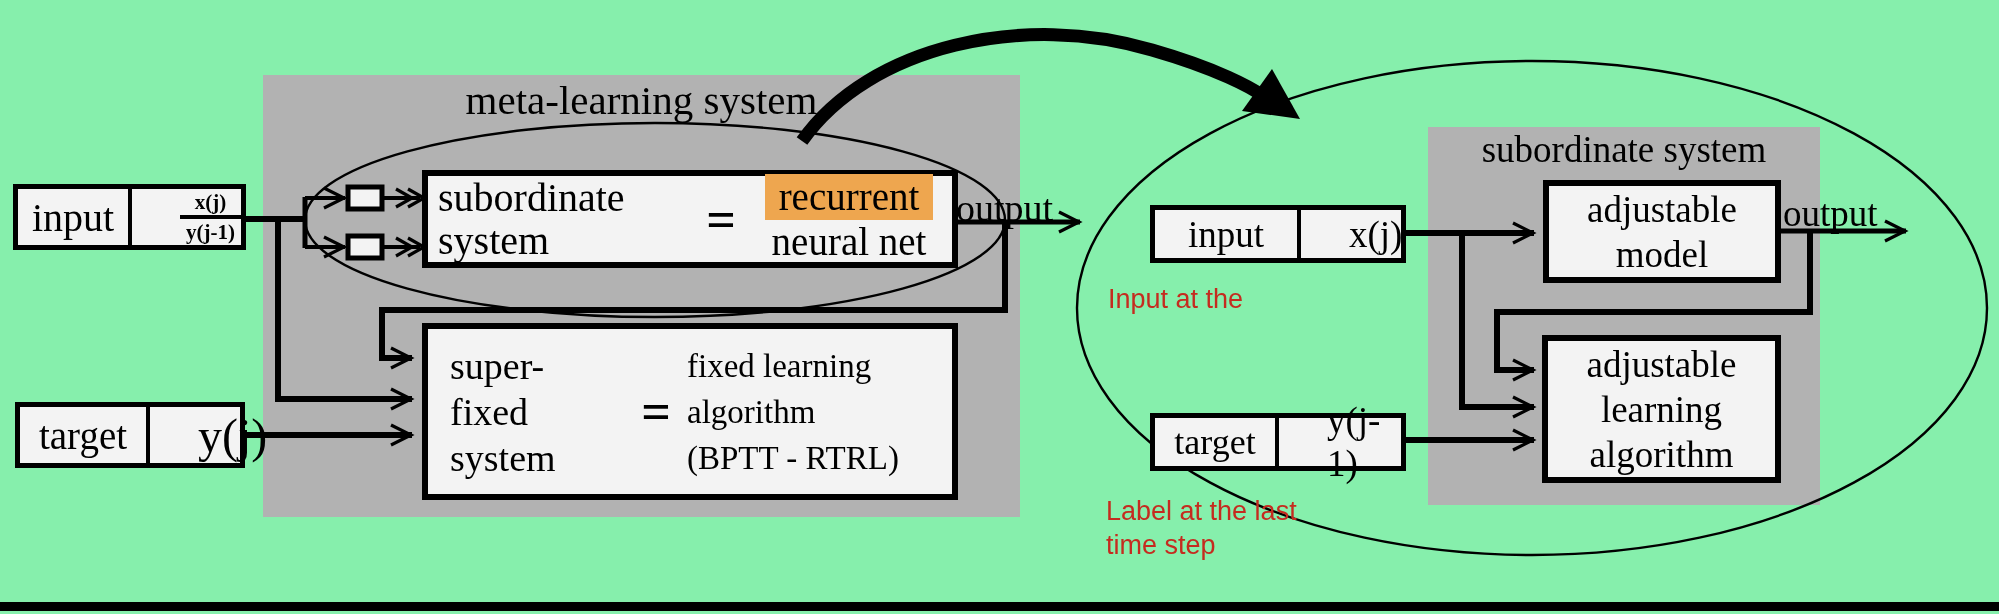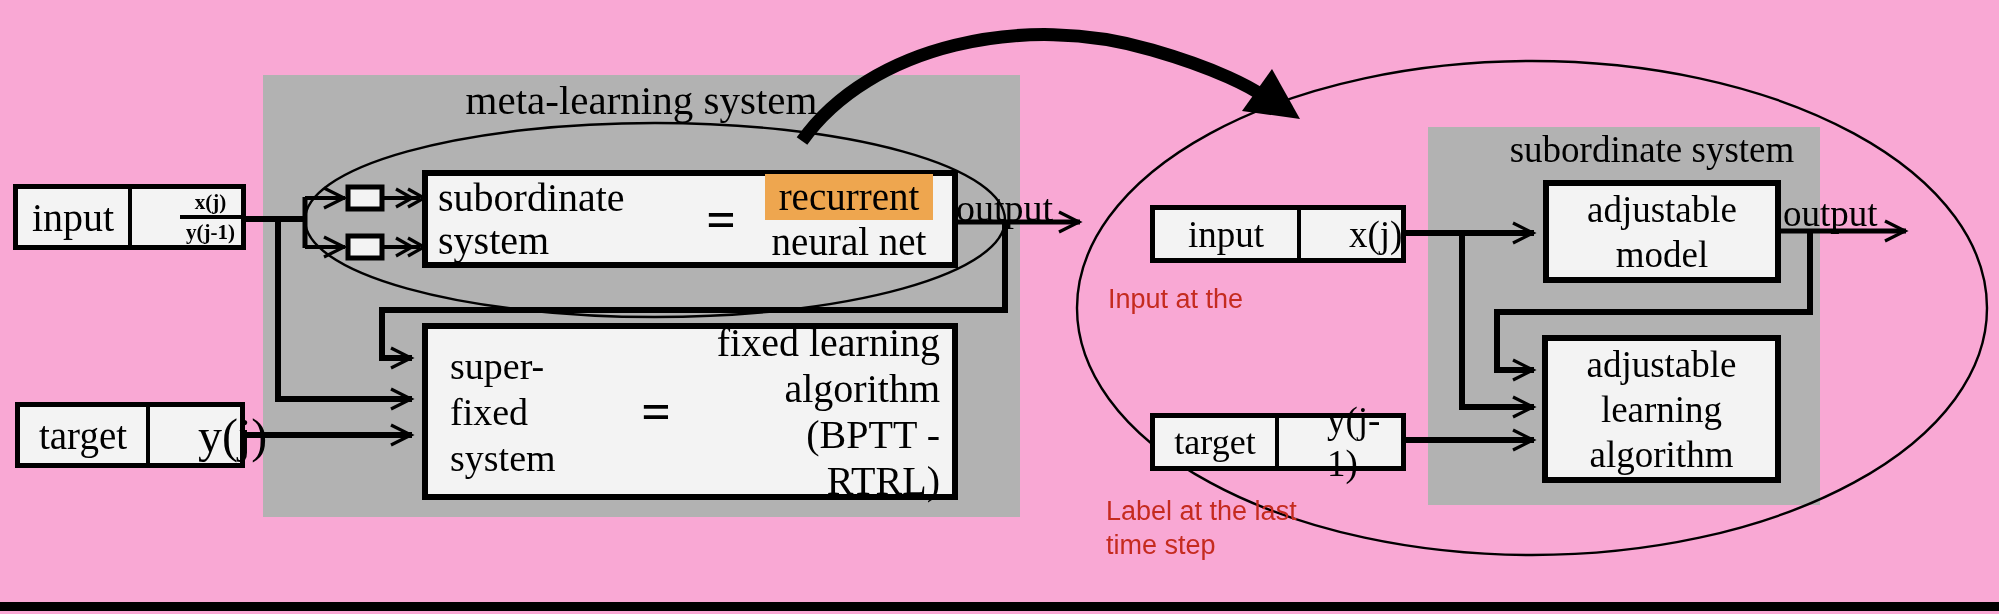--- a/index.html
+++ b/index.html
@@ -1,33 +1,33 @@
 <!DOCTYPE html>
 <html style="--panel-gray: #b2b2b2; --box-fill: #f3f3f3; --highlight-orange: #eea64f; --annotation-red: #c52b1f;"><head>
 <meta charset="utf-8">
 <style>
   html,body { margin:0; padding:0; background:#fff; }
   .stage {
-    position:relative; width:1999px; height:614px; background:#f9a8d4;
+    position:relative; width:1999px; height:614px; background:#86efac;
     font-family:"Liberation Serif","DejaVu Serif",serif; color:#000; overflow:hidden;
   }
   .panel { position:absolute; background:var(--panel-gray,#b2b2b2); z-index:1; }
   .meta-panel { left:263px; top:75px; width:757px; height:442px; }
   .detail-panel { left:1428px; top:127px; width:392px; height:378px; }
   .wires { position:absolute; left:0; top:0; z-index:2; }
   .thin { fill:none; stroke:#000; stroke-width:2.4px; }
   .w3 { fill:none; stroke:#000; stroke-width:3.2px; }
   .w4 { fill:none; stroke:#000; stroke-width:4px; }
   .w5 { fill:none; stroke:#000; stroke-width:5px; }
   .w6 { fill:none; stroke:#000; stroke-width:6px; }
   .fat { fill:none; stroke:#000; stroke-width:13px; }
   .conn-rect { fill:var(--box-fill,#f3f3f3); stroke:#000; stroke-width:5px; }
   .title { position:absolute; z-index:3; text-align:center; }
   .meta-title { left:263px; top:76px; width:757px; font-size:41px; }
-  .detail-title { left:1428px; top:128px; width:392px; font-size:37px;padding-left:28px; }
+  .detail-title { left:1428px; top:128px; width:392px; font-size:37px; }
   .box { position:absolute; background:var(--box-fill,#f3f3f3); border:6px solid #000;
          z-index:3; box-sizing:border-box; }
   .split { border-width:5px; display:flex; align-items:stretch;gap:48px; }
   .cell { display:flex; align-items:center; justify-content:center; }
   .divider-r { border-right:4px solid #000; }
   .divider-b { border-bottom:4px solid #000; }
   .input-box-l { left:13px; top:184px; width:233px; height:66px; }
   .input-box-l .lab { flex:0 0 110px; font-size:40px; }
   .input-box-l .col { flex:1; display:flex; flex-direction:column; }
   .input-box-l .row { flex:1; font-size:21px; font-weight:bold; }
@@ -37,21 +37,21 @@
   .sub-box { left:422px; top:170px; width:536px; height:98px; display:flex;
              align-items:center; padding:0 10px; }
   .sub-box .name { width:248px; text-align:left; font-size:40px; line-height:43px; }
   .sub-box .eq { width:70px; text-align:center; font-size:52px; font-weight:bold; }
   .sub-box .def { flex:1; text-align:center; font-size:39px; line-height:44px; }
   .hl { background:var(--highlight-orange,#eea64f); display:inline-block; padding:1px 14px; }
   .sup-box { left:422px; top:323px; width:536px; height:177px; display:flex;
              align-items:center; padding:0 12px; }
   .sup-box .name { width:175px; text-align:left; padding-left:10px; font-size:38px; line-height:46px; }
   .sup-box .eq { width:62px; text-align:center; font-size:52px; font-weight:bold; }
-  .sup-box .def { flex:1; text-align:right; font-size:40px; line-height:46px; }
+  .sup-box .def { flex:1; text-align:left; font-size:33px; line-height:46px; }
   .out-label { position:absolute; z-index:3; font-size:38px; }
   .out-l { left:956px; top:186px; }
   .out-r { left:1783px; top:192px; font-size:37px; }
   .input-box-r { left:1150px; top:205px; width:256px; height:58px; }
   .input-box-r .lab { flex:0 0 142px; font-size:37px; }
   .input-box-r .val { flex:1; font-size:37px; }
   .target-box-r { left:1150px; top:413px; width:256px; height:58px; }
   .target-box-r .lab { flex:0 0 120px; font-size:36px; }
   .target-box-r .val { flex:1; font-size:37px; }
   .model-box { left:1543px; top:180px; width:238px; height:103px; }

